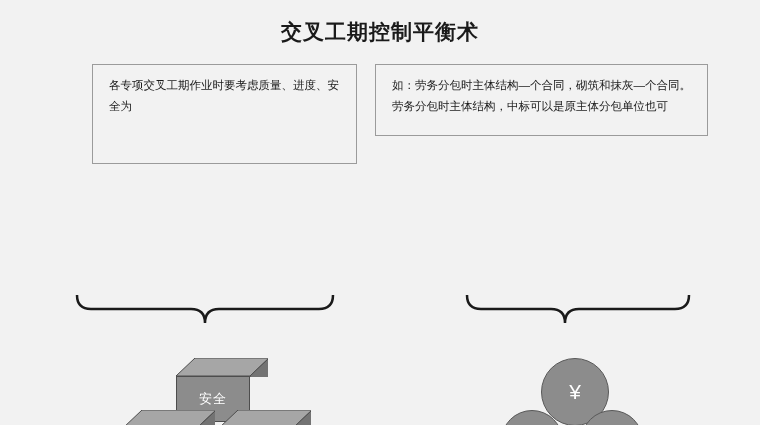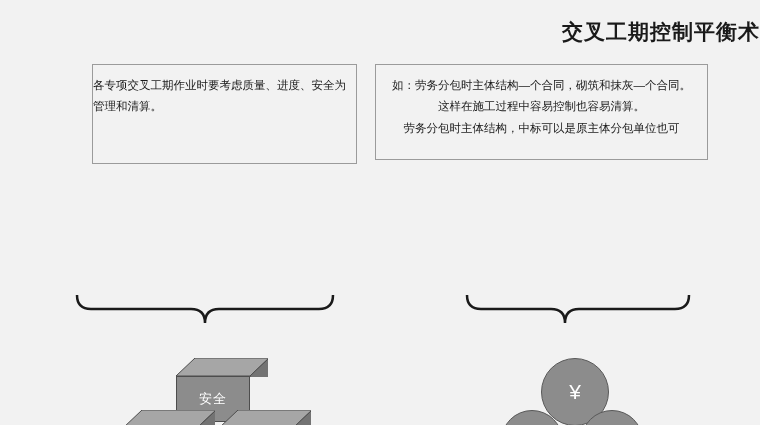--- a/index.html
+++ b/index.html
@@ -18,48 +18,47 @@
     position: relative;
     width: 760px;
     height: 425px;
     background: #f2f2f2;
   }
   .title {
     position: absolute;
     top: 18px;
     left: 0;
     width: 760px;
-    text-align: right;
+    text-align: center;
     font-size: 21px;
     font-weight: bold;
     color: #1a1a1a;
     letter-spacing: 1px;
   }
   .textbox {
     position: absolute;
     border: 1px solid #9b9b9b;
     background: #f2f2f2;
     box-sizing: border-box;
-    padding: 10px 0;
+    padding: 10px 16px;
     font-size: 11.5px;
     line-height: 1.85;
     color: #1a1a1a;
   }
   .textbox-left {
     left: 92px;
     top: 64px;
     width: 265px;
     height: 100px;
   }
   .textbox-right {
     left: 375px;
     top: 64px;
     width: 333px;
-    height: 96px;
-    text-align: center;
+    height: 72px;
   }
   .textbox p {
     margin: 0;
   }
 
   
   .diagram {
     position: absolute;
     left: 11px;
     top: 170px;
@@ -120,26 +119,24 @@
 </style>
 </head>
 <body>
 
 <div class="slide">
 
   <div class="title">交叉工期控制平衡术</div>
 
   <div class="textbox textbox-left">
     <p>各专项交叉工期作业时要考虑质量、进度、安全为</p>
-    <p>管理和清算。</p>
   </div>
 
   <div class="textbox textbox-right">
     <p>如：劳务分包时主体结构—个合同，砌筑和抹灰—个合同。</p>
-    <p>这样在施工过程中容易控制也容易清算。</p>
     <p>劳务分包时主体结构，中标可以是原主体分包单位也可</p>
   </div>
 
   <div class="diagram">
 
     <svg width="760" height="215" style="position:absolute;left:0;top:0;">
       <path d="M 66 125 q 0 14 14 14 L 180 139 q 14 0 14 14 q 0 -14 14 -14 L 308 139 q 14 0 14 -14" fill="none" stroke="#1a1a1a" stroke-width="2.5"></path>
       <path d="M 456 125 q 0 14 14 14 L 540 139 q 14 0 14 14 q 0 -14 14 -14 L 664 139 q 14 0 14 -14" fill="none" stroke="#1a1a1a" stroke-width="2.5"></path>
     </svg>
 

